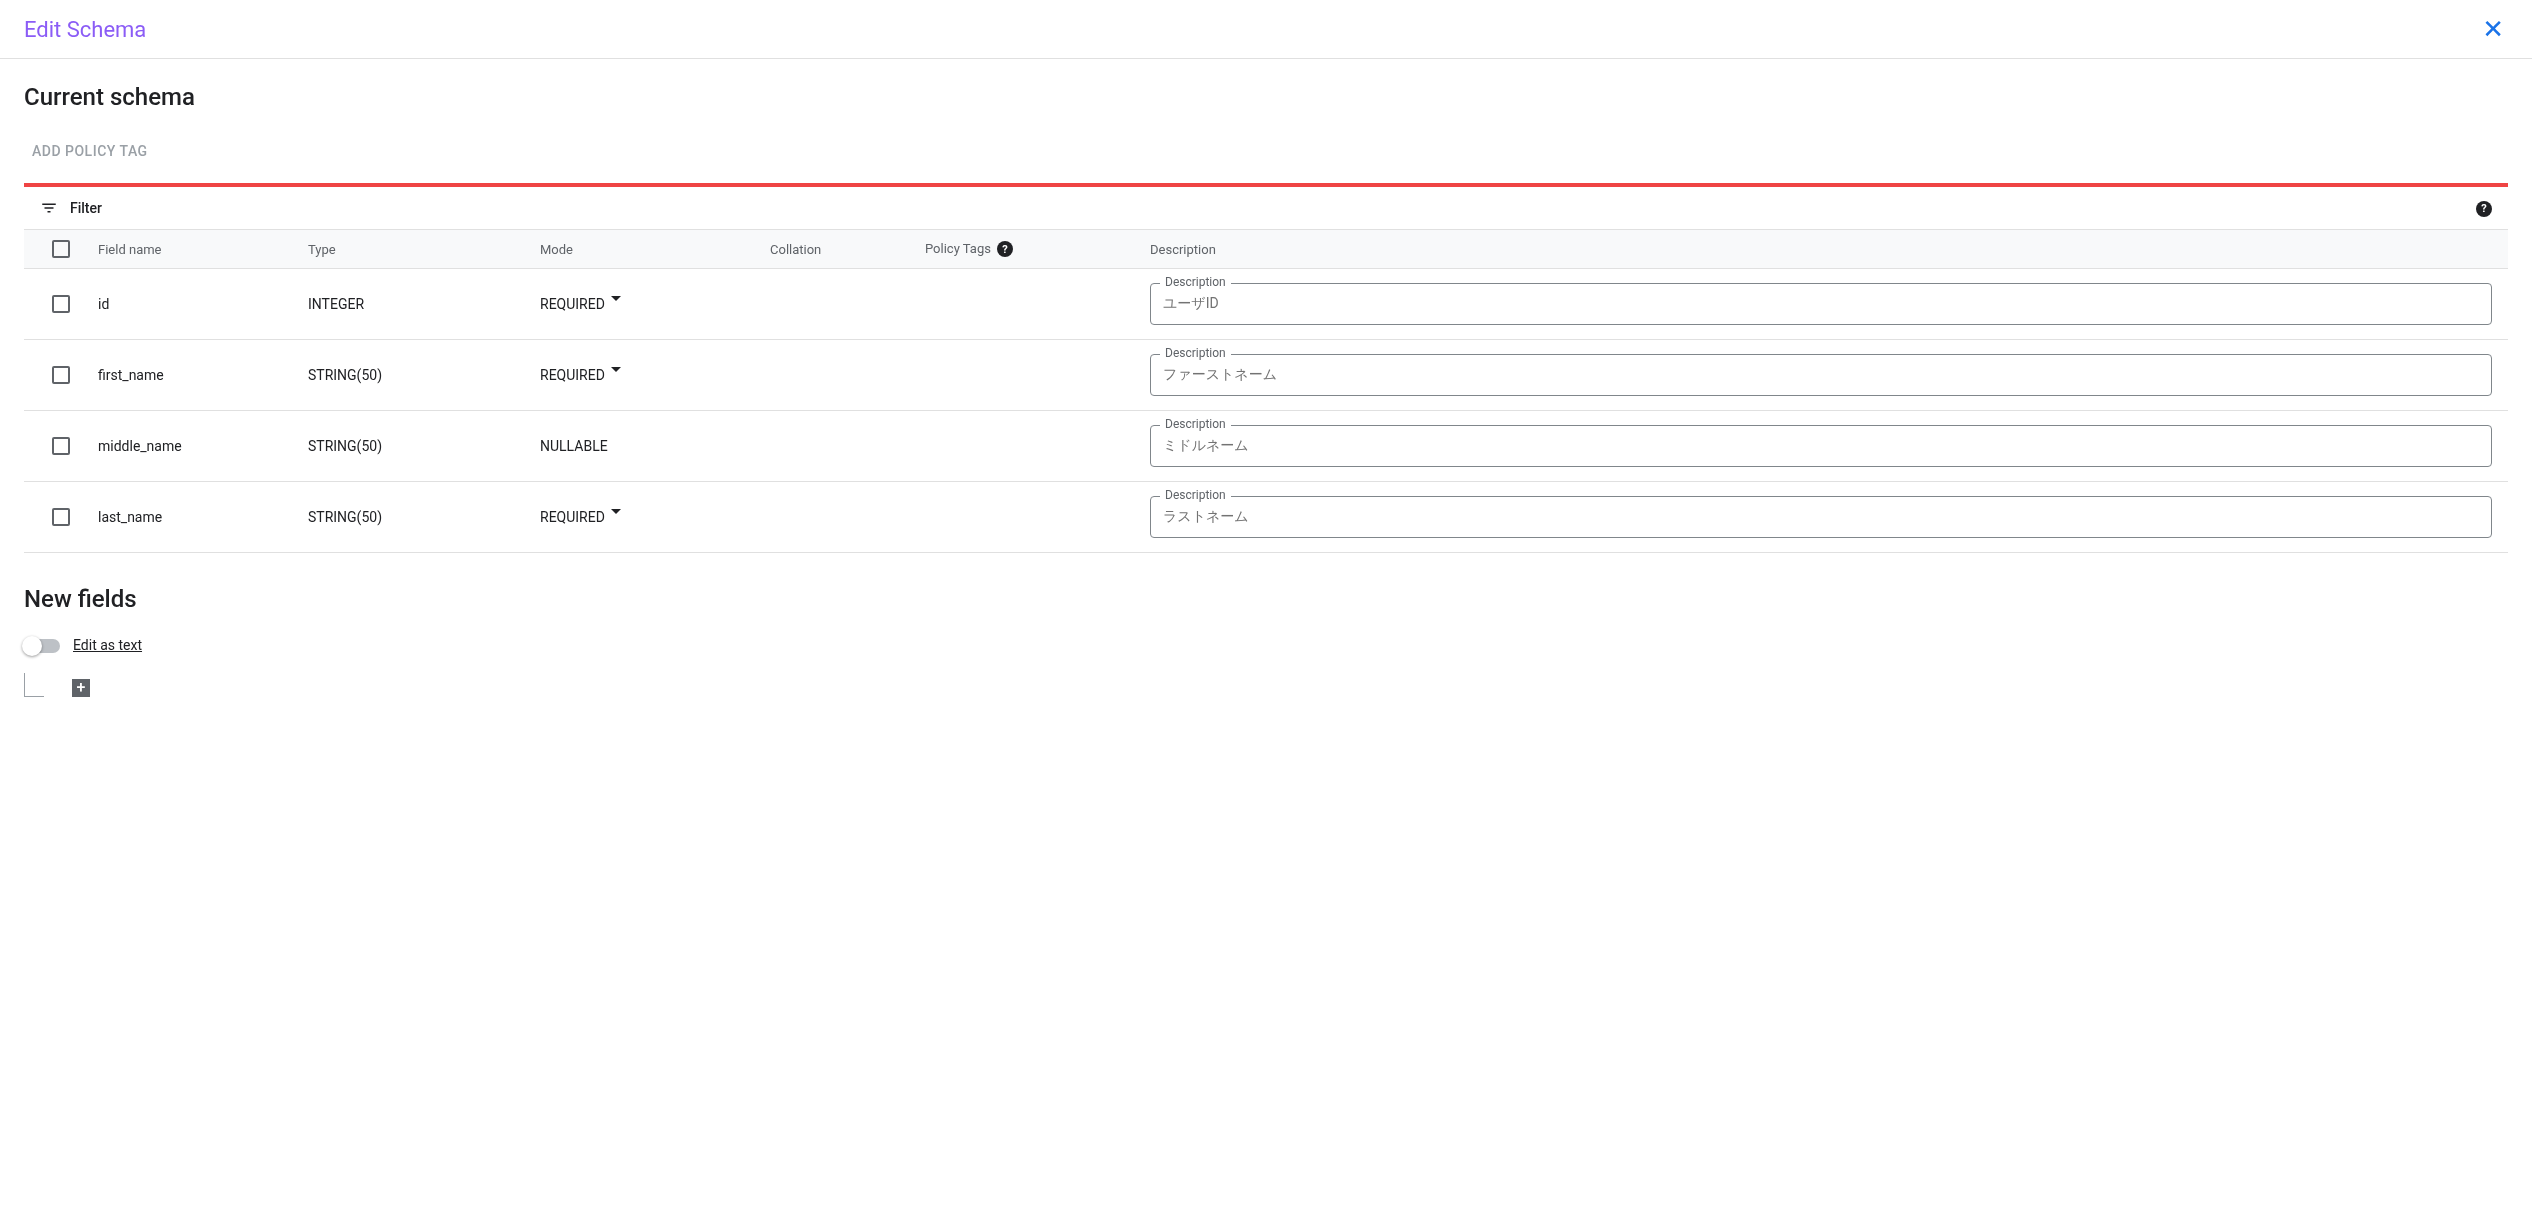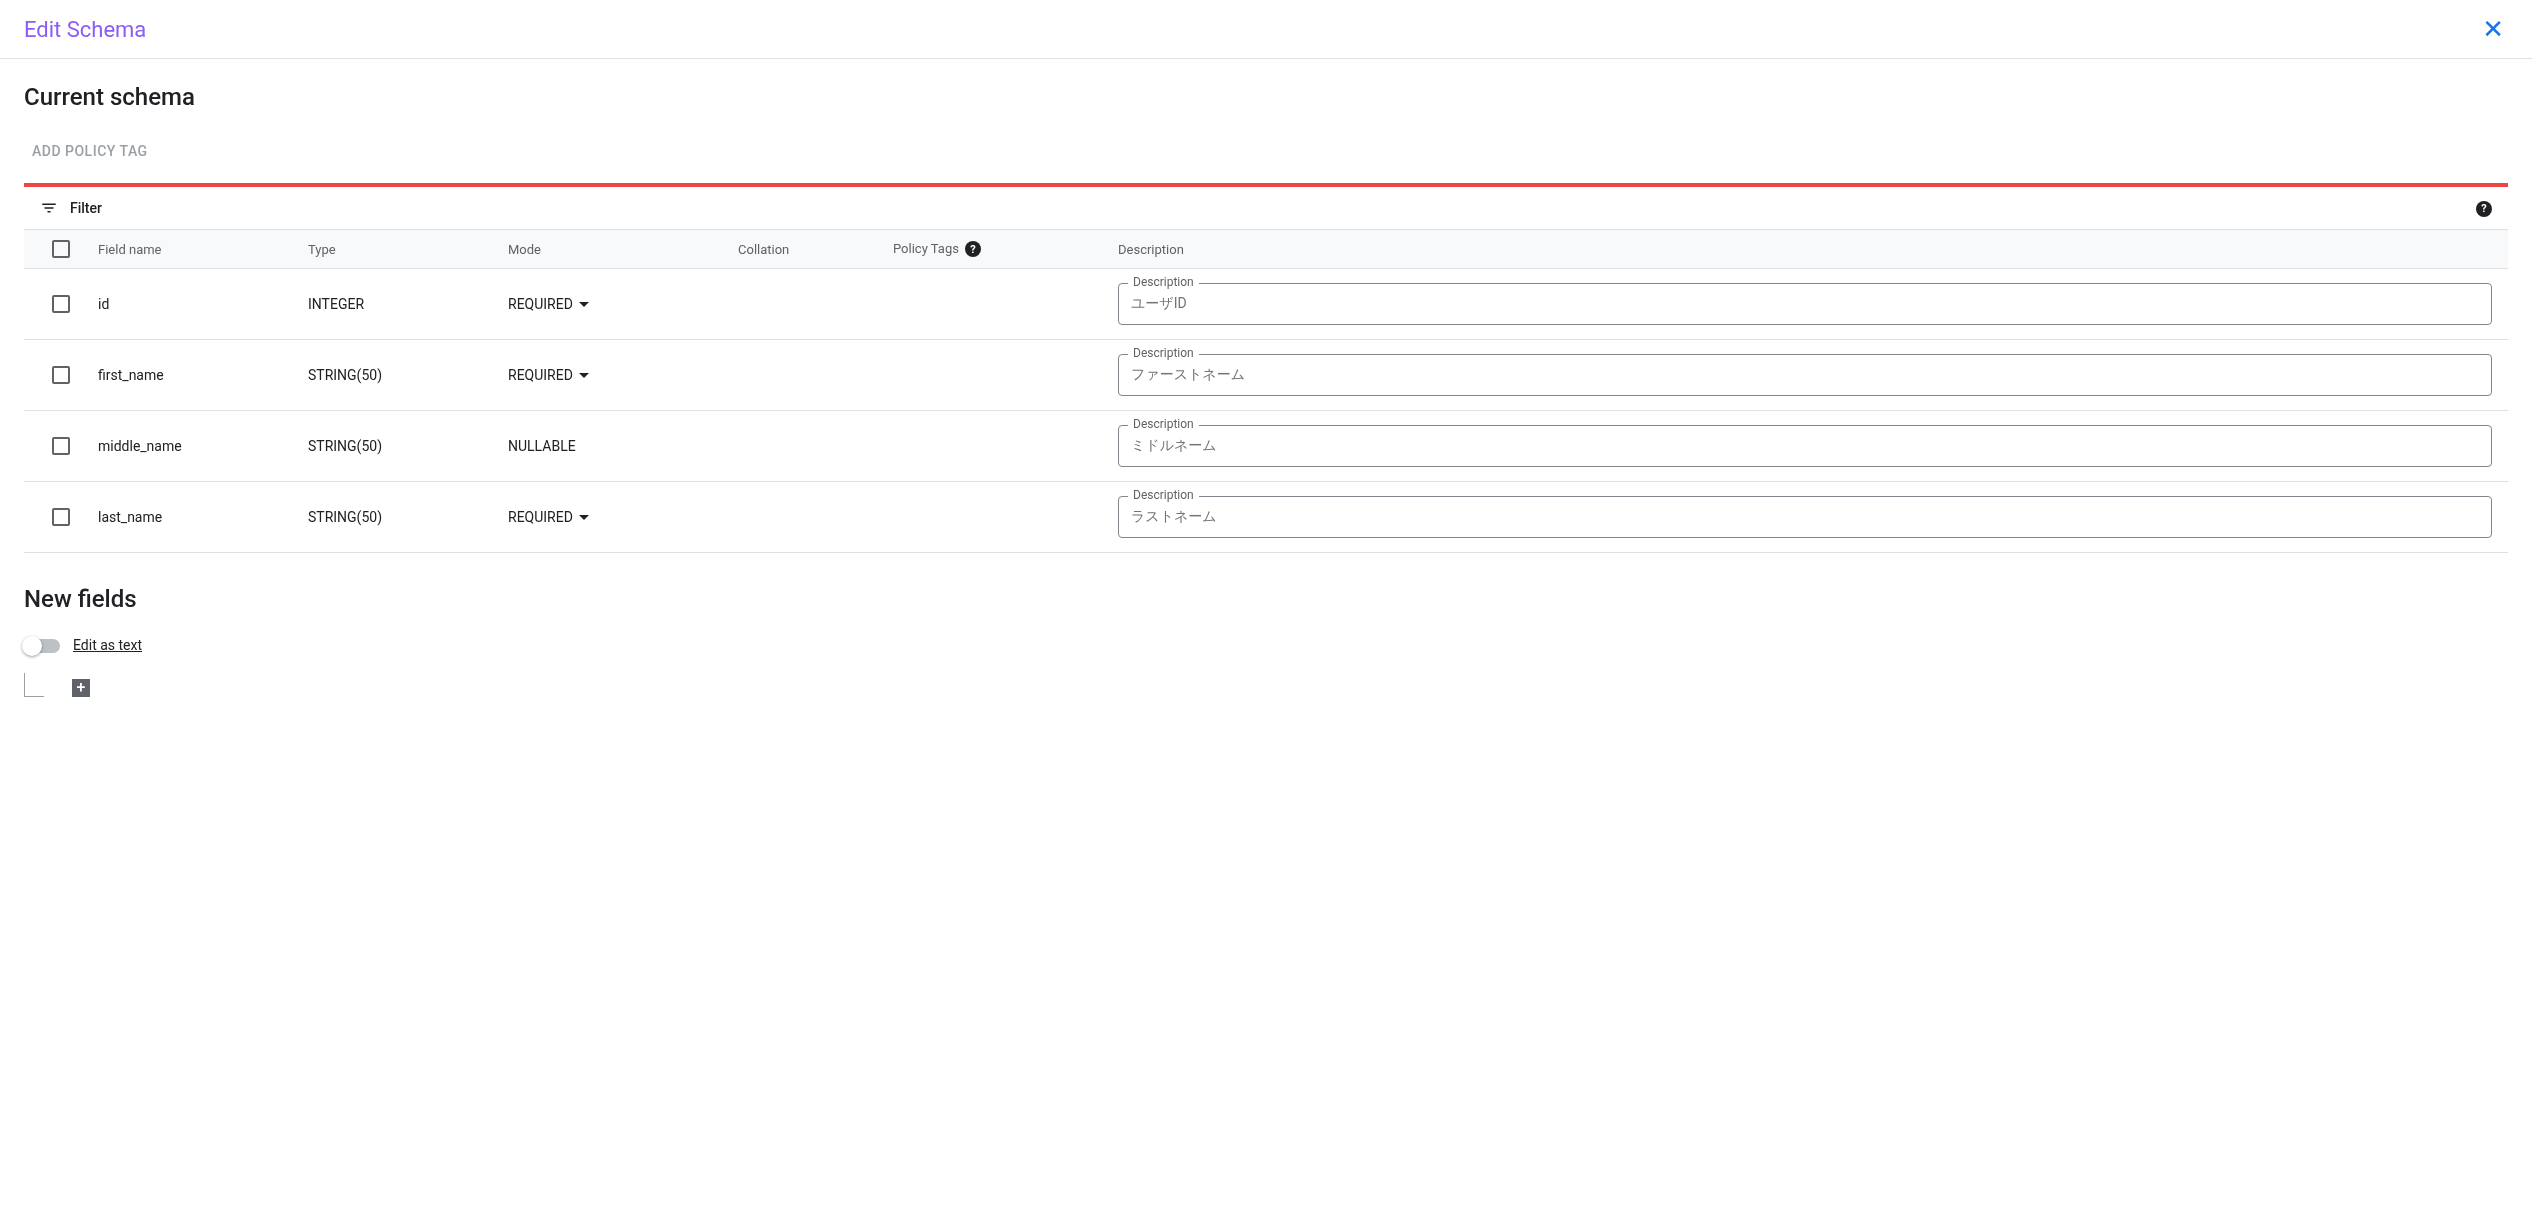--- a/index.html
+++ b/index.html
@@ -83,21 +83,21 @@
     background: #f8f9fa;
     border-top: 1px solid #e0e0e0;
     border-bottom: 1px solid #e0e0e0;
     padding: 10px 0;
     color: #5f6368;
     font-size: 13px;
   }
   .col-check { width: 74px; display:flex; justify-content:center; }
   .col-name { width: 210px; padding-right:8px; }
   .col-type { width: 200px; padding-right:24px; }
-  .col-mode { width: 230px; padding-right:21px; }
+  .col-mode { width: 230px; padding-right:21px;margin-left:32px; }
   .col-collation { width: 155px; padding-right:8px; }
   .col-policy { width: 225px; padding-right:8px; display:flex; gap:6px;}
   .col-desc { flex: 1; padding-right:16px; }
   .table-row {
     display: flex;
     align-items: center;
     border-bottom: 1px solid #e0e0e0;
     padding: 14px 0;
     min-height: 68px;
   }
@@ -108,21 +108,21 @@
     border-radius: 2px;
     cursor: pointer;
     display: inline-block;
   }
   .row-text {
     color: #202124;
     font-size: 14px;
   }
   .mode-select {
     display: inline-flex;
-    align-items: center;
+    align-items: flex-start;
     gap: 6px;
     cursor: pointer;
     color: #202124;
     font-size: 14px;
   }
   .dropdown-arrow {
     display:inline-block;
     width:0; height:0;
     border-left: 5px solid transparent;
     border-right: 5px solid transparent;

